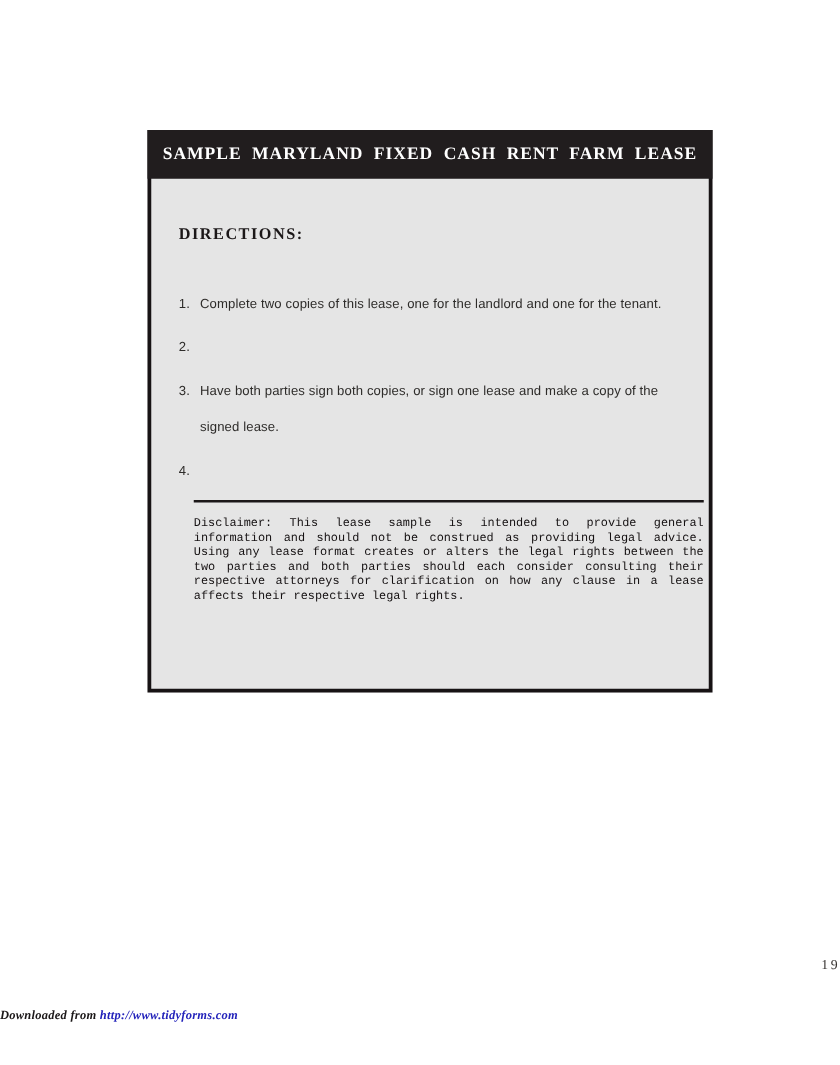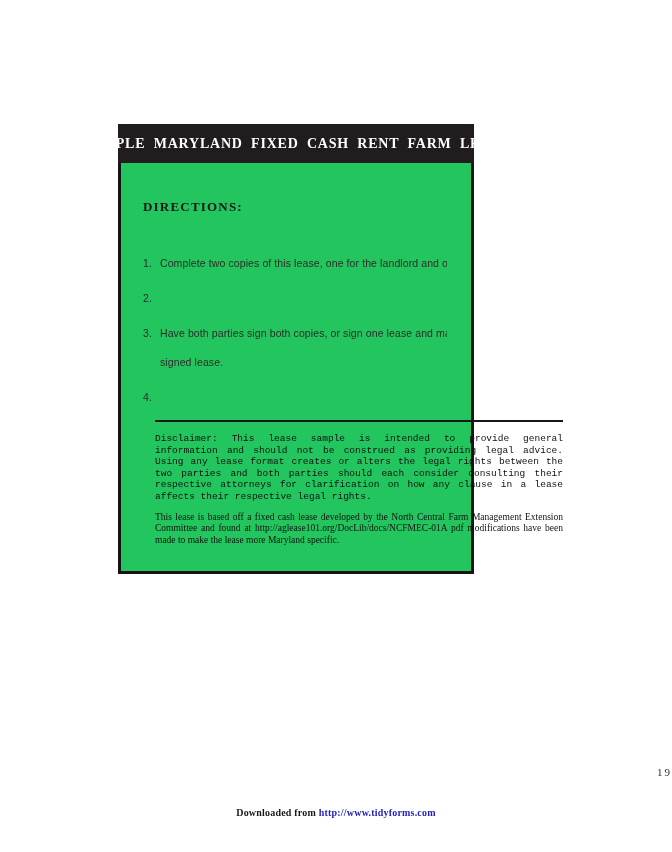--- a/index.html
+++ b/index.html
@@ -12,26 +12,26 @@
     height: 852px;
     position: relative;
     font-family: "Liberation Serif", serif;
     overflow: hidden;
   }
 
   
   .doc-box {
     position: absolute;
     left: 118px;
-    top: 124px;
-    width: 356px;
+    top: 104px;
+    width: 452px;
     height: 450px;
     border: 3px solid #171314;
     box-sizing: border-box;
-    background: #22c55e;
+    background: #e5e5e5;
   }
 
   .header-bar {
     margin: -3px -3px 0 -3px;
     height: 39px;
     background: #211d1e;
     display: flex;
     align-items: center;
     justify-content: center;
   }
@@ -112,26 +112,26 @@
     font-family: "Liberation Serif", serif;
     font-size: 11px;
     letter-spacing: 2px;
     color: #35312f;
   }
   .page-footer {
     position: absolute;
     top: 807px;
     left: 0;
     width: 100%;
-    text-align: center;
     font-family: "Liberation Serif", serif;
     font-weight: bold;
     font-size: 10px;
     letter-spacing: 0.2px;
     color: #1b1718;
+    font-style: italic;
   }
   .footer-link {
     color: #2323bb;
     text-decoration: none;
     cursor: pointer;
   }
 </style>
 </head>
 <body>
 
@@ -159,21 +159,20 @@
       </div>
       <div class="direction-item">
         <span class="item-number">4.</span>
       </div>
     </div>
 
     <div class="divider-rule"></div>
 
     <p class="disclaimer-paragraph">Disclaimer: This lease sample is intended to provide general information and should not be construed as providing legal advice.  Using any lease format creates or alters the legal rights between the two parties and both parties should each consider consulting their respective attorneys for clarification on how any clause in a lease affects their respective legal rights.</p>
 
-    <p class="source-note-paragraph">This lease is based off a fixed cash lease developed by the North Central Farm Management Extension Committee and found at http://aglease101.org/DocLib/docs/NCFMEC-01A pdf modifications have been made to make the lease more Maryland specific.</p>
   </div>
 
 </div>
 
 <div class="page-number">19</div>
 
 <div class="page-footer">
   <span>Downloaded from </span><a class="footer-link">http://www.tidyforms.com</a>
 </div>
 

